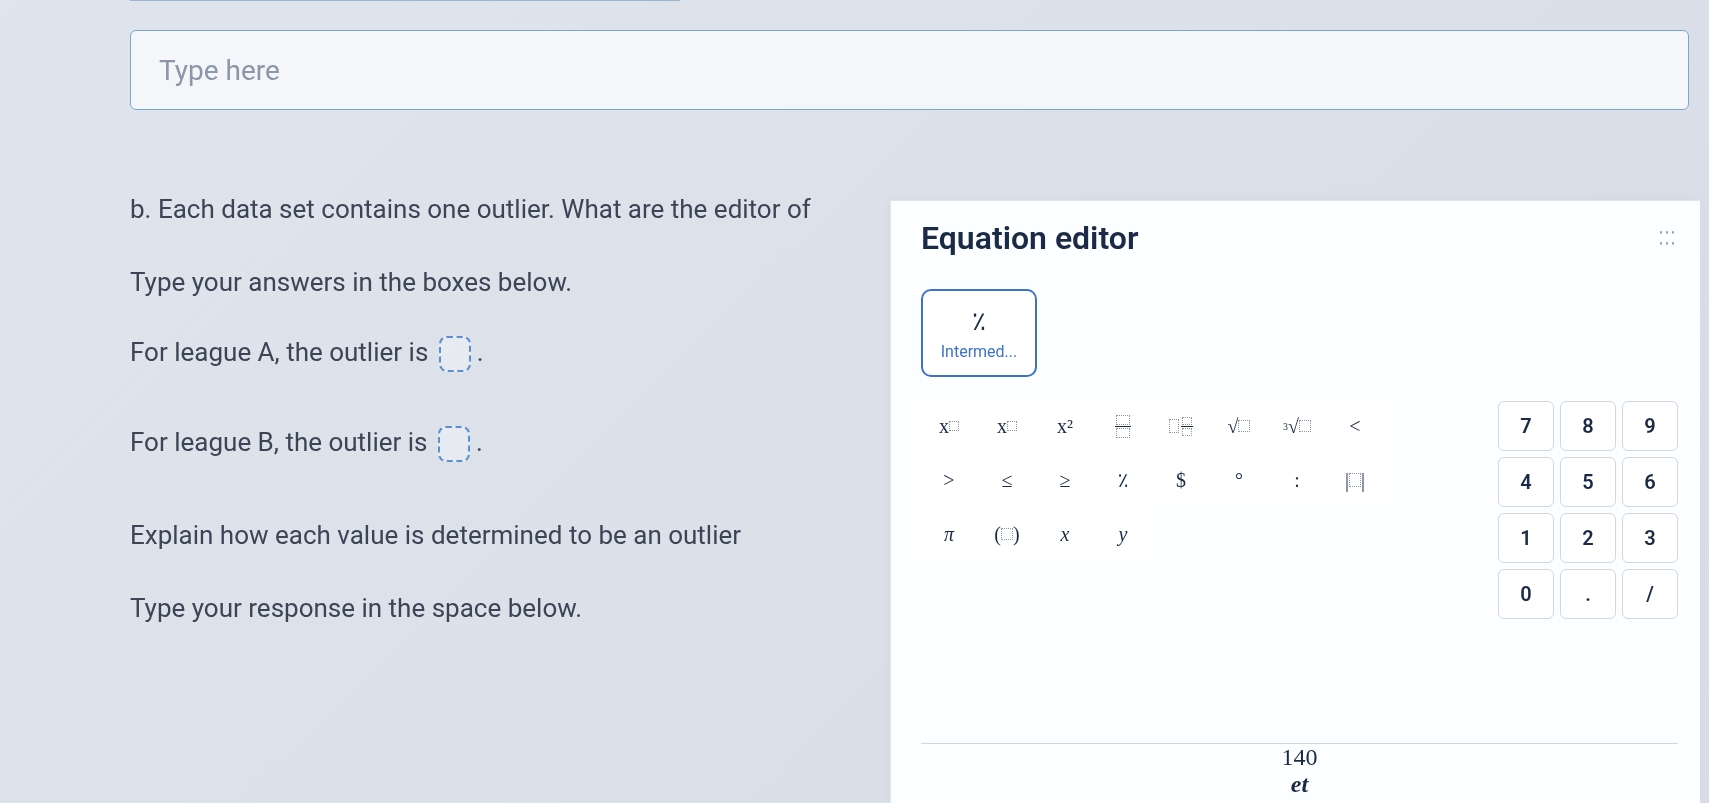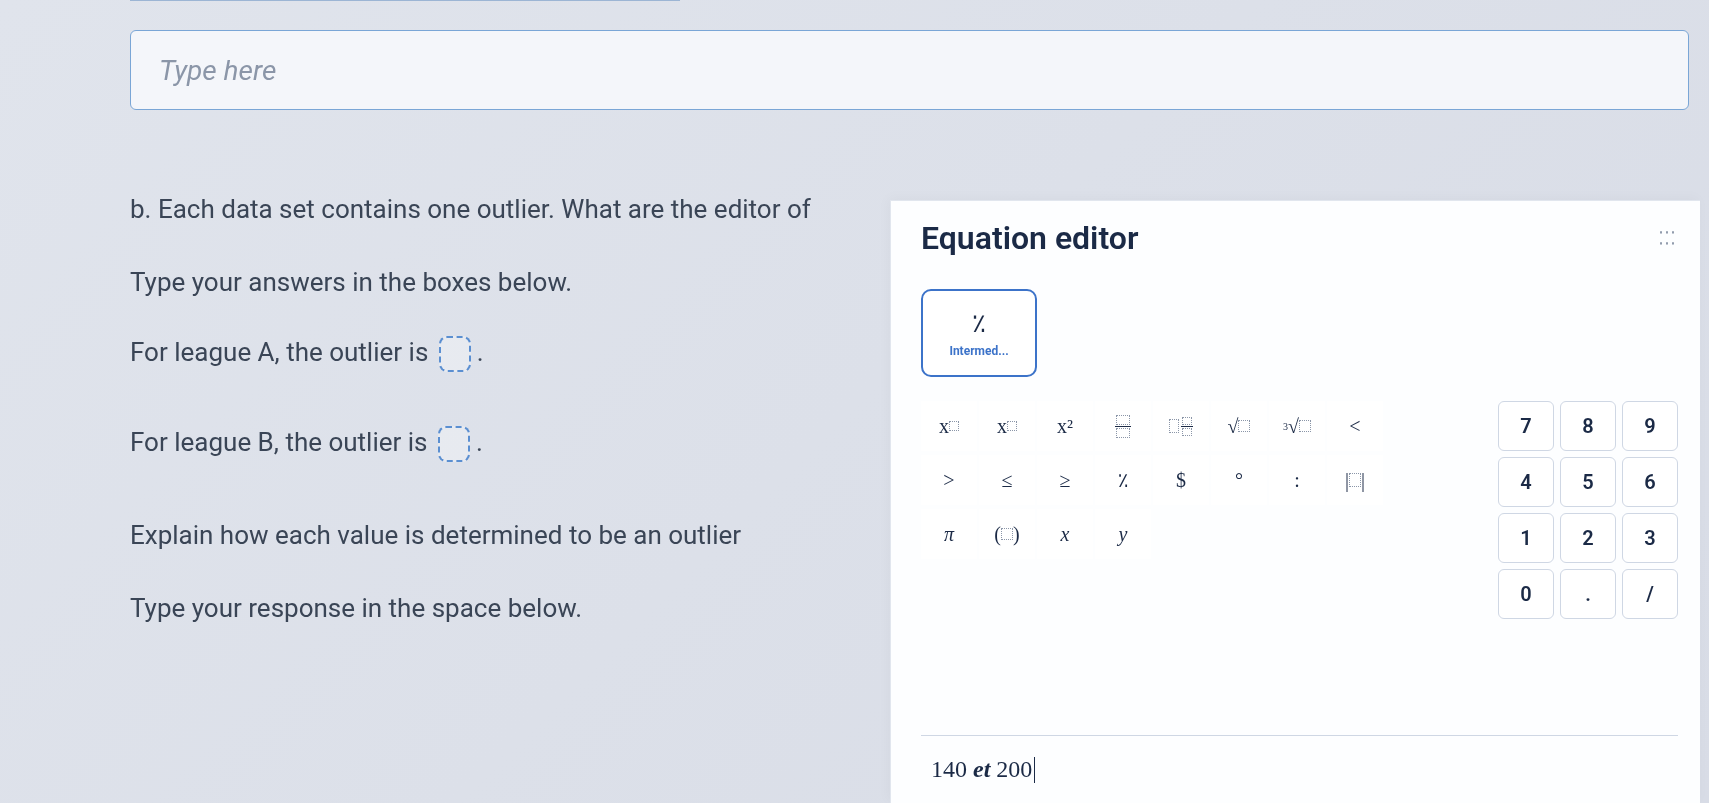--- a/index.html
+++ b/index.html
@@ -26,21 +26,20 @@
     border-radius: 6px;
     background: #f4f6fa;
     display: flex;
     align-items: center;
     padding: 0 28px;
   }
   .top-input-wrap .ph {
     color: #8b96a8;
     font-size: 28px;
     font-weight: 400;
-    font-style: italic;
   }
   .question-block {
     position: absolute;
     top: 190px;
     left: 130px;
     right: 20px;
   }
   .question-block p {
     font-size: 26px;
     line-height: 1.5;
@@ -113,23 +112,22 @@
     justify-content: center;
     gap: 6px;
     cursor: pointer;
   }
   .tab-btn .tab-icon {
     font-size: 26px;
     color: #1b2a46;
     font-weight: 500;
   }
   .tab-btn .tab-label {
-    font-size: 12px;
+    font-size: 16px;
     color: #3c73c9;
-    font-weight: bold;
   }
   .symbol-grid {
     display: flex;
     gap: 18px;
   }
   .symbols-left {
     flex: 1;
   }
   .sym-row {
     display: flex;
@@ -166,28 +164,29 @@
     font-size: 20px;
     font-weight: 600;
     color: #1b2a46;
     cursor: pointer;
   }
   .eq-input-area {
     position: absolute;
     bottom: 0;
     left: 30px;
     right: 22px;
-    height: 68px;
+    height: 60px;
     border-top: 1px solid #cfd7e4;
     display: flex;
     align-items: center;
     padding: 0 10px;
     font-family: "Times New Roman", serif;
     font-size: 24px;
     color: #1b2a46;
+    flex-direction: column;
   }
   .eq-input-area .et { font-style: italic; margin: 0 6px; font-weight: bold; }
   .eq-input-area .cursor {
     display: inline-block;
     width: 1px;
     height: 26px;
     background: #1b2a46;
     margin-left: 2px;
     vertical-align: middle;
   }

